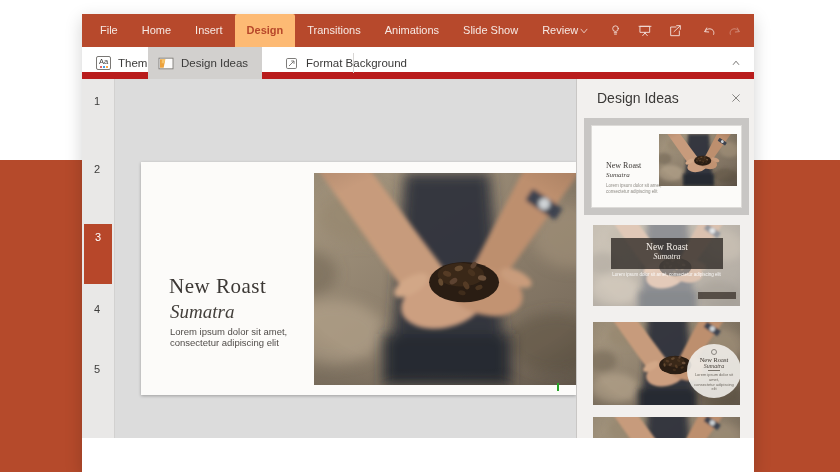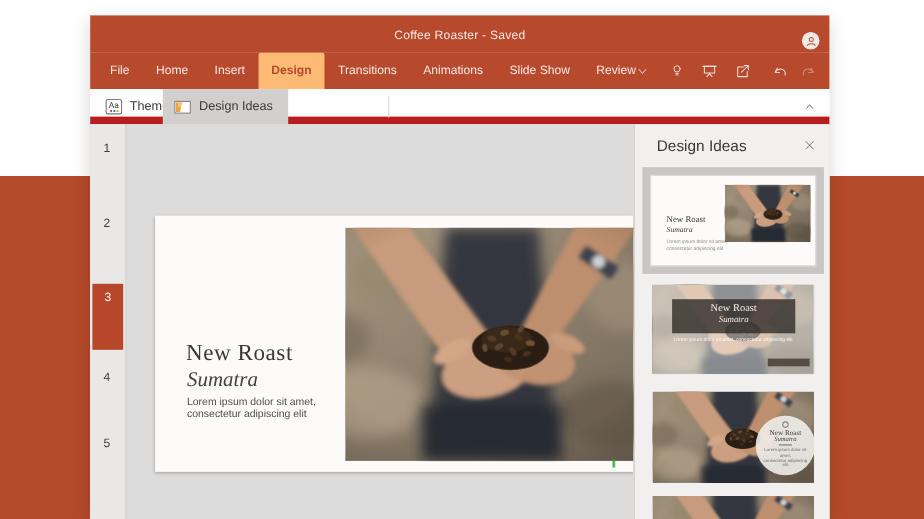--- a/index.html
+++ b/index.html
@@ -149,29 +149,20 @@
       </g>
       <rect width="300" height="200" fill="url(#vig)"></rect>
     </g>
   </defs>
 </svg>
 
 <div class="backdrop-red"></div>
 
 <div class="window">
 
-  <div class="titlebar">
-    <div class="wtitle">Coffee Roaster - Saved</div>
-    <div class="avatar">
-      <svg width="11" height="11" viewBox="0 0 24 24">
-        <circle cx="12" cy="8.5" r="4" fill="none" stroke="#a85a44" stroke-width="2"></circle>
-        <path d="M4 21 C5 15.5 19 15.5 20 21" fill="none" stroke="#a85a44" stroke-width="2"></path>
-      </svg>
-    </div>
-  </div>
 
   <div class="tabsrow">
     <span class="tab">File</span>
     <span class="tab">Home</span>
     <span class="tab">Insert</span>
     <span class="tab selected">Design</span>
     <span class="tab">Transitions</span>
     <span class="tab">Animations</span>
     <span class="tab">Slide Show</span>
     <span class="tab">Review</span>
@@ -234,20 +225,28 @@
     </div>
     <div class="tbtn sel" style="left:66px; width:114px">
       <svg width="16" height="13" viewBox="0 0 24 19">
         <rect x="1.5" y="1.5" width="21" height="16" fill="#fdfcfb" stroke="#7b7975" stroke-width="1.3"></rect>
         <polygon points="3,3 11,3 8.5,16 3,16" fill="#eca23c"></polygon>
         <polygon points="6,3 11,3 9,9 5.5,9" fill="#f6c46a"></polygon>
       </svg>
       <span>Design Ideas</span>
     </div>
     <div class="tsep"></div>
+    <div class="tbtn" style="left:192px">
+      <svg width="15" height="15" viewBox="0 0 24 24">
+        <rect x="4" y="4" width="16" height="16" rx="2" fill="none" stroke="#6b6a68" stroke-width="1.4"></rect>
+        <line x1="8" y1="16" x2="15.5" y2="8.5" stroke="#6b6a68" stroke-width="1.4"></line>
+        <polyline points="11.5,8 16,8 16,12.5" fill="none" stroke="#6b6a68" stroke-width="1.4"></polyline>
+      </svg>
+      <span>Format Background</span>
+    </div>
     <div class="tbtn" style="right:6px; padding:0 6px">
       <svg width="12" height="12" viewBox="0 0 20 20">
         <polyline points="5,13 10,7 15,13" fill="none" stroke="#5f5d5b" stroke-width="1.4"></polyline>
       </svg>
     </div>
   </div>
 
   <div class="content">
 
     <div class="strip">

